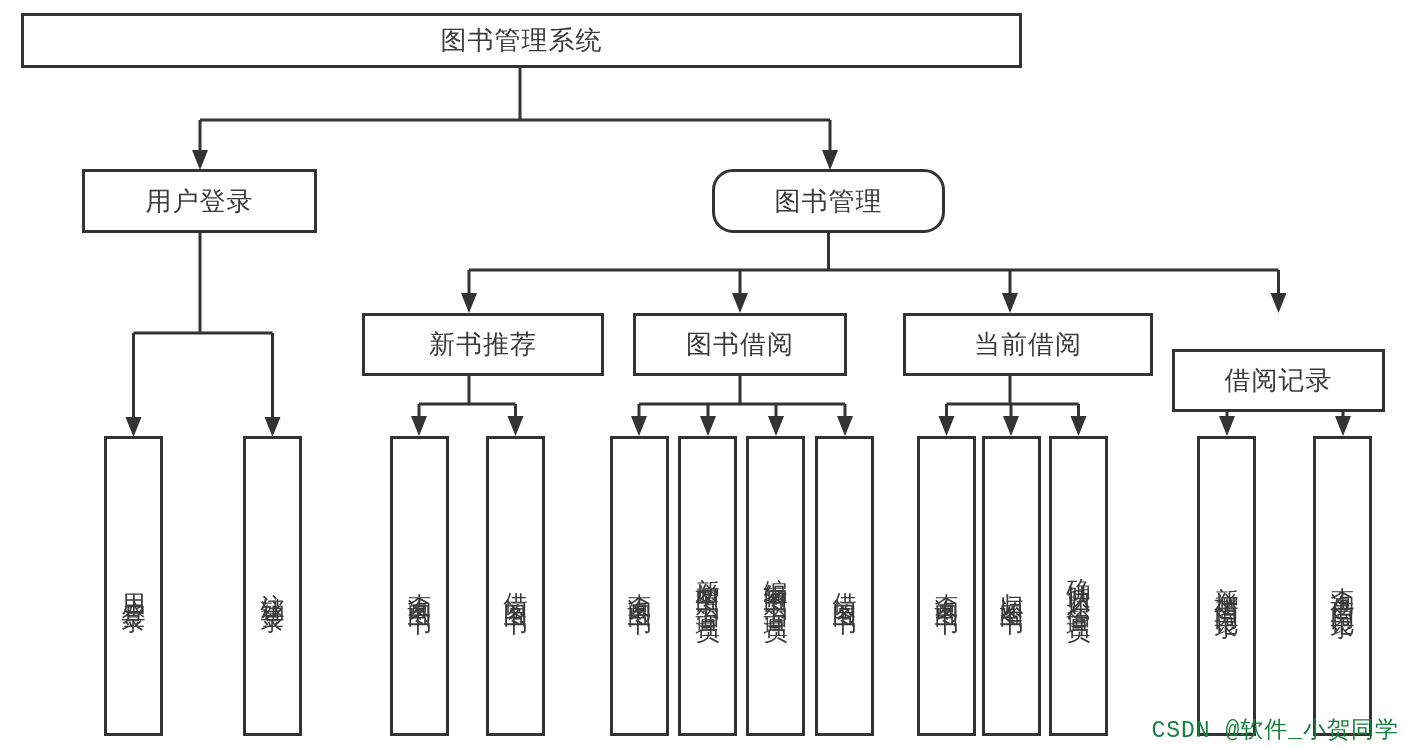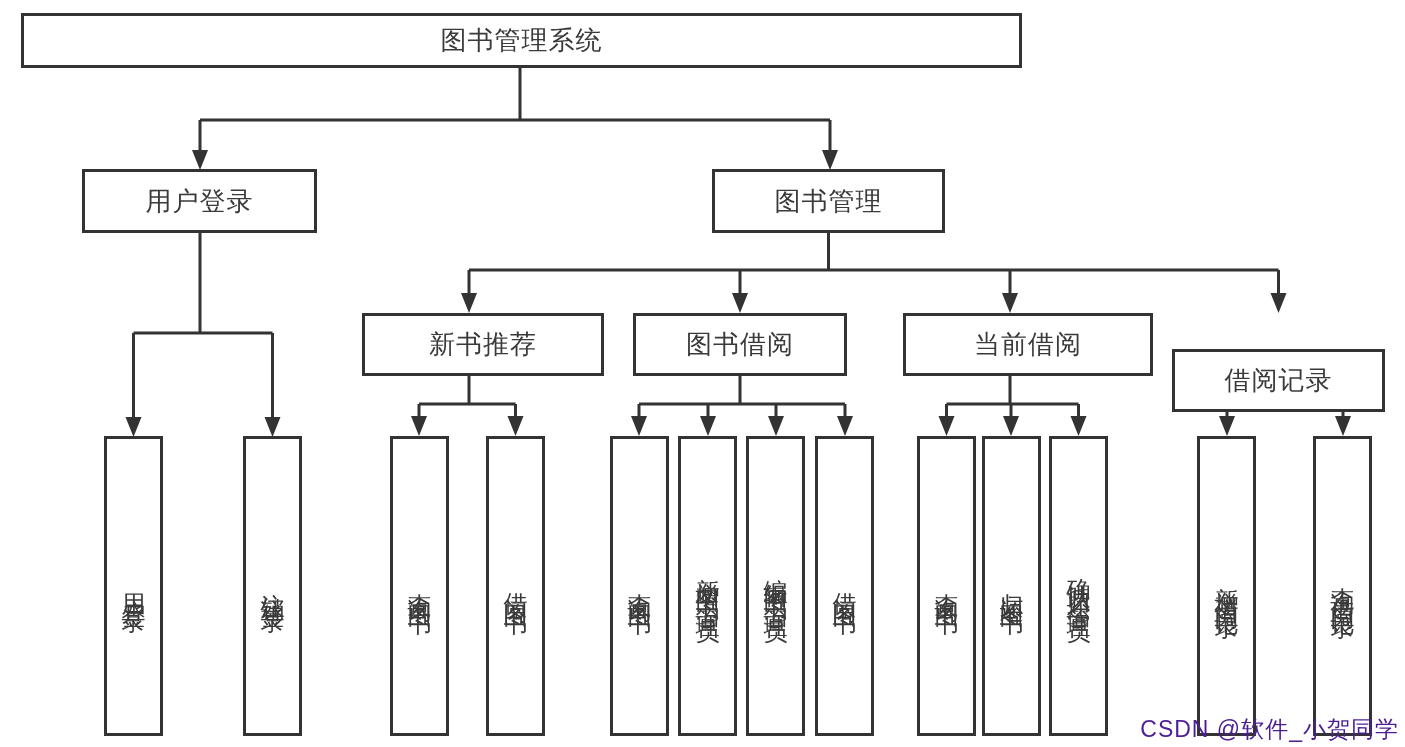--- a/index.html
+++ b/index.html
@@ -47,22 +47,23 @@
     font-size: 24px;
     line-height: 1;
     letter-spacing: 6px;
   }
   .watermark {
     position: absolute;
     right: 6px;
     bottom: 2px;
     font-size: 23px;
     letter-spacing: 1px;
-    color: #4c1d95;
+    color: #15803d;
     white-space: nowrap;
+    font-family: Liberation Mono, monospace;
   }
 </style>
 </head>
 <body>
 
 <div class="stage">
 
   <svg class="connectors" viewBox="0 0 1405 747" xmlns="http://www.w3.org/2000/svg">
     <path fill="none" stroke="#333333" stroke-width="3" d="
       M520 68 V120 M200 120 H830 M200 120 V152 M830 120 V152
@@ -90,21 +91,21 @@
       M938.5 416 L954.5 416 L946.5 436 Z
       M1003 416 L1019 416 L1011 436 Z
       M1070.5 416 L1086.5 416 L1078.5 436 Z
       M1219 416 L1235 416 L1227 436 Z
       M1335 416 L1351 416 L1343 436 Z"></path>
   </svg>
 
   <div class="hbox" style="left:21px; top:13px; width:1001px; height:55px;">图书管理系统</div>
 
   <div class="hbox" style="left:82px; top:169px; width:235px; height:64px;">用户登录</div>
-  <div class="hbox" style="left:712px; top:169px; width:233px; height:64px;">图书管理</div>
+  <div class="hbox" style="left:712px; top:169px; width:233px; height:64px;border-radius:21px;">图书管理</div>
 
   <div class="hbox" style="left:362px; top:313px; width:242px; height:63px;">新书推荐</div>
   <div class="hbox" style="left:633px; top:313px; width:214px; height:63px;text-align:right;">图书借阅</div>
   <div class="hbox" style="left:903px; top:313px; width:250px; height:63px;">当前借阅</div>
   <div class="hbox" style="left:1172px; top:313px; width:213px; height:63px;margin-top:36px;">借阅记录</div>
 
   <div class="vbox" style="left:104px;">
     <span>用户登录</span>
   </div>
   <div class="vbox" style="left:243px;">

